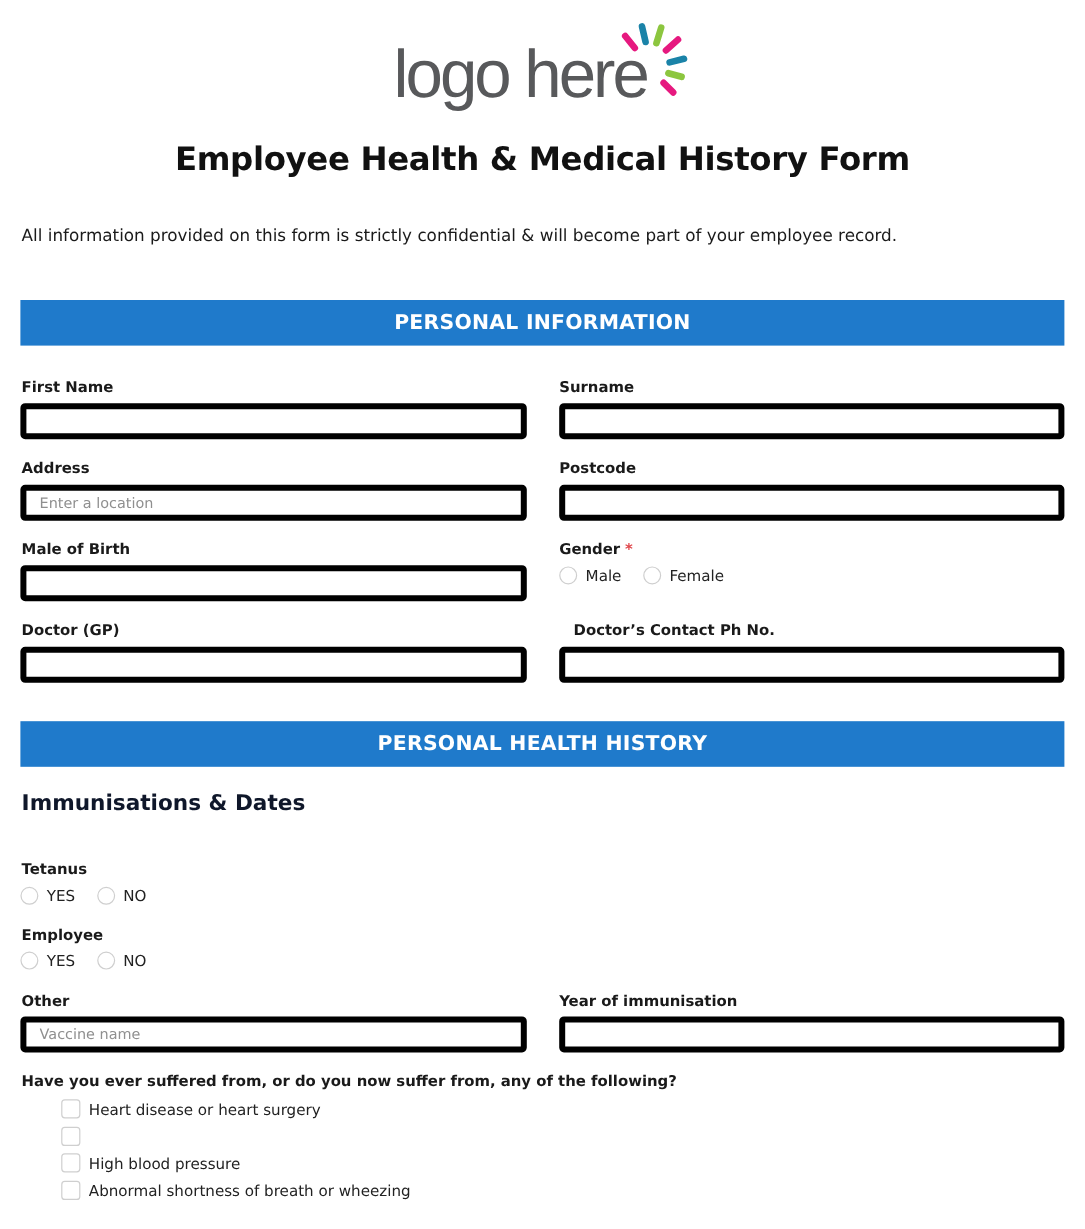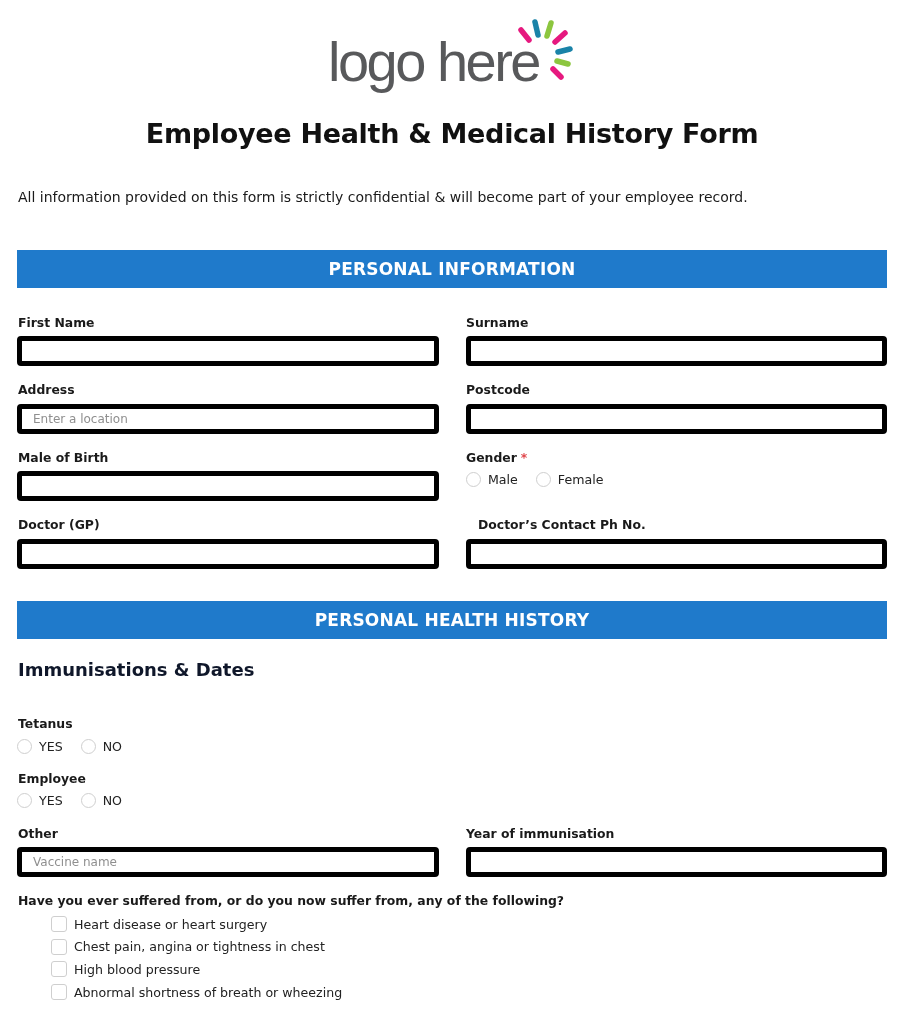--- a/index.html
+++ b/index.html
@@ -155,21 +155,20 @@
 
 <div class="label" style="left:18px; top:893px;">Have you ever suffered from, or do you now suffer from, any of the following?</div>
 
 <div class="check-list">
   <label class="check-item">
     <span class="check-box"></span>
     <span>Heart disease or heart surgery</span>
   </label>
   <label class="check-item">
     <span class="check-box"></span>
-    <span>Chest pain, angina or tightness in chest</span>
   </label>
   <label class="check-item">
     <span class="check-box"></span>
     <span>High blood pressure</span>
   </label>
   <label class="check-item">
     <span class="check-box"></span>
     <span>Abnormal shortness of breath or wheezing</span>
   </label>
 </div>

